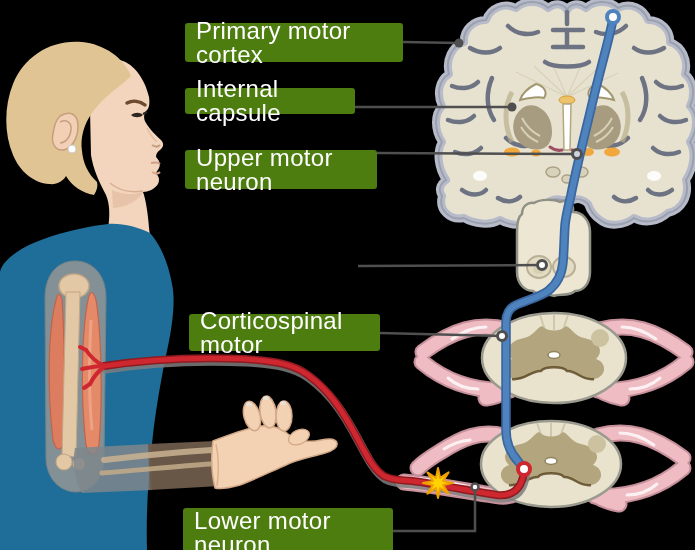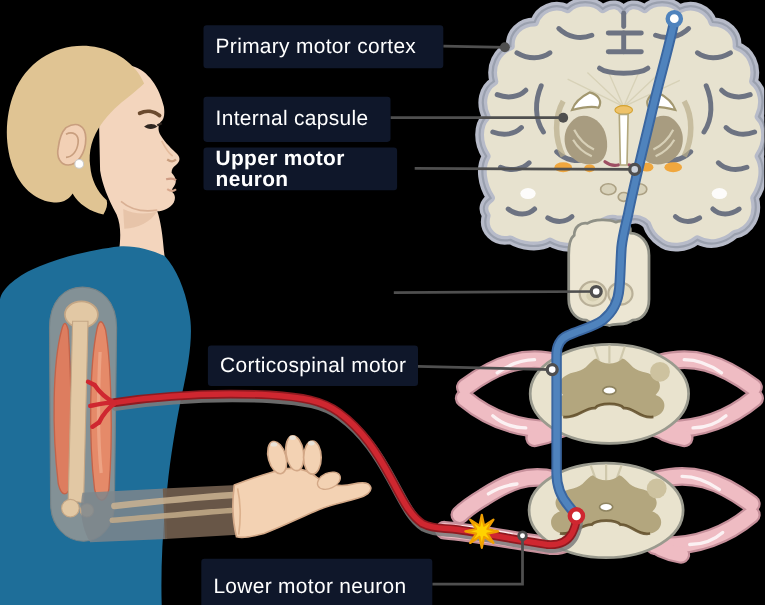--- a/index.html
+++ b/index.html
@@ -1,24 +1,24 @@
 <!DOCTYPE html>
 <html><head>
 <meta charset="utf-8">
 <style>
   html,body{margin:0;padding:0;background:#000;}
   #canvas{position:relative;width:695px;height:550px;background:#000;overflow:hidden;
           font-family:"Liberation Sans",sans-serif;}
   #art{position:absolute;left:0;top:0;}
-  .label{position:absolute;background:#0f172a;color:#fff;font-size:19px;letter-spacing:.3px;
+  .label{position:absolute;background:#4d7c0f;color:#fff;font-size:24px;letter-spacing:.3px;
          display:flex;align-items:center;padding-left:11px;box-sizing:border-box;
          border-radius:3px;line-height:1;}
   .lbl-pmc{left:185px;top:23px;width:218px;height:39px;}
-  .lbl-ic {left:185px;top:88px;width:170px;height:41px;}
-  .lbl-umn{left:185px;top:134px;width:176px;height:39px;font-weight:bold;}
+  .lbl-ic {left:185px;top:88px;width:170px;height:26px;}
+  .lbl-umn{left:185px;top:150px;width:192px;height:39px;}
   .lbl-mp {left:189px;top:247px;width:169px;height:37px;}
   .lbl-ct {left:189px;top:314px;width:191px;height:37px;}
   .lbl-lmn{left:183px;top:508px;width:210px;height:50px;}
 </style>
 </head>
 <body>
 
 <div id="canvas">
 
 <svg id="art" width="695" height="550" viewBox="0 0 695 550">

